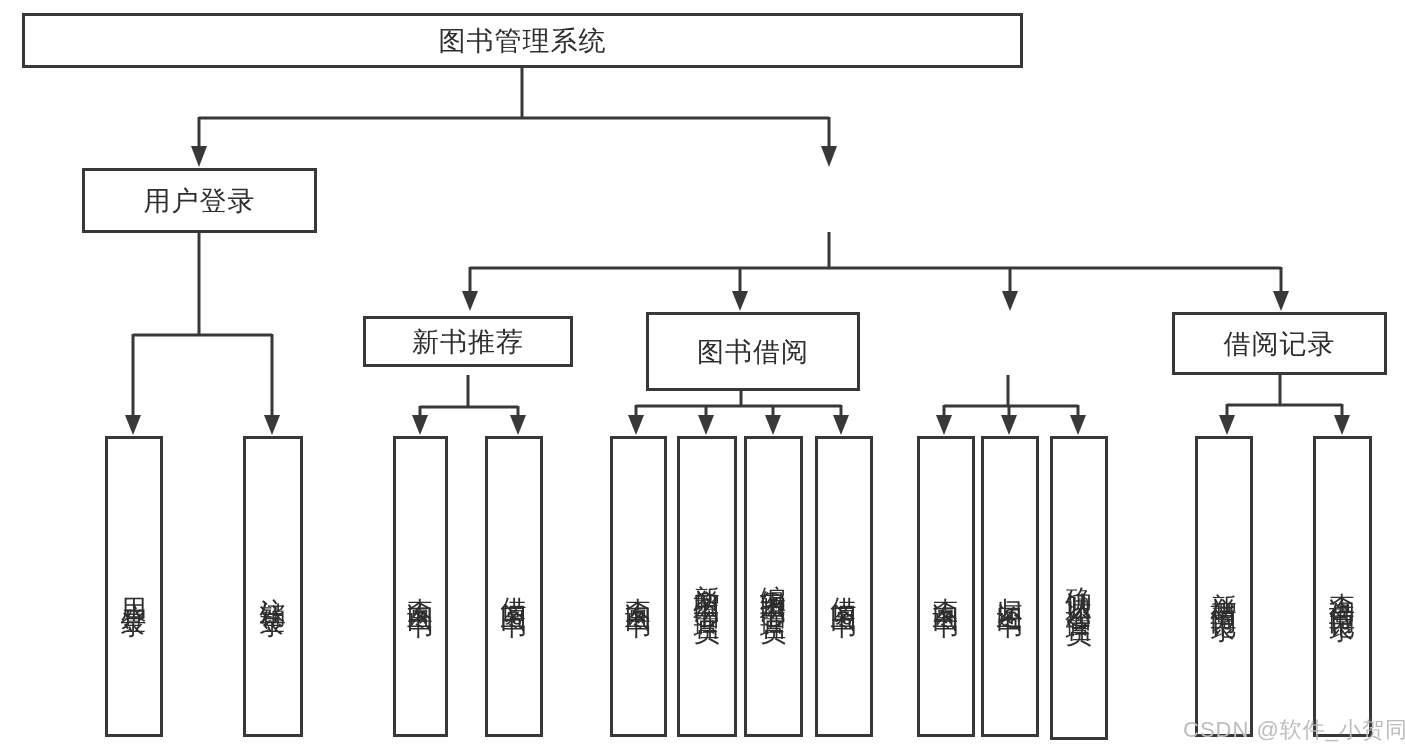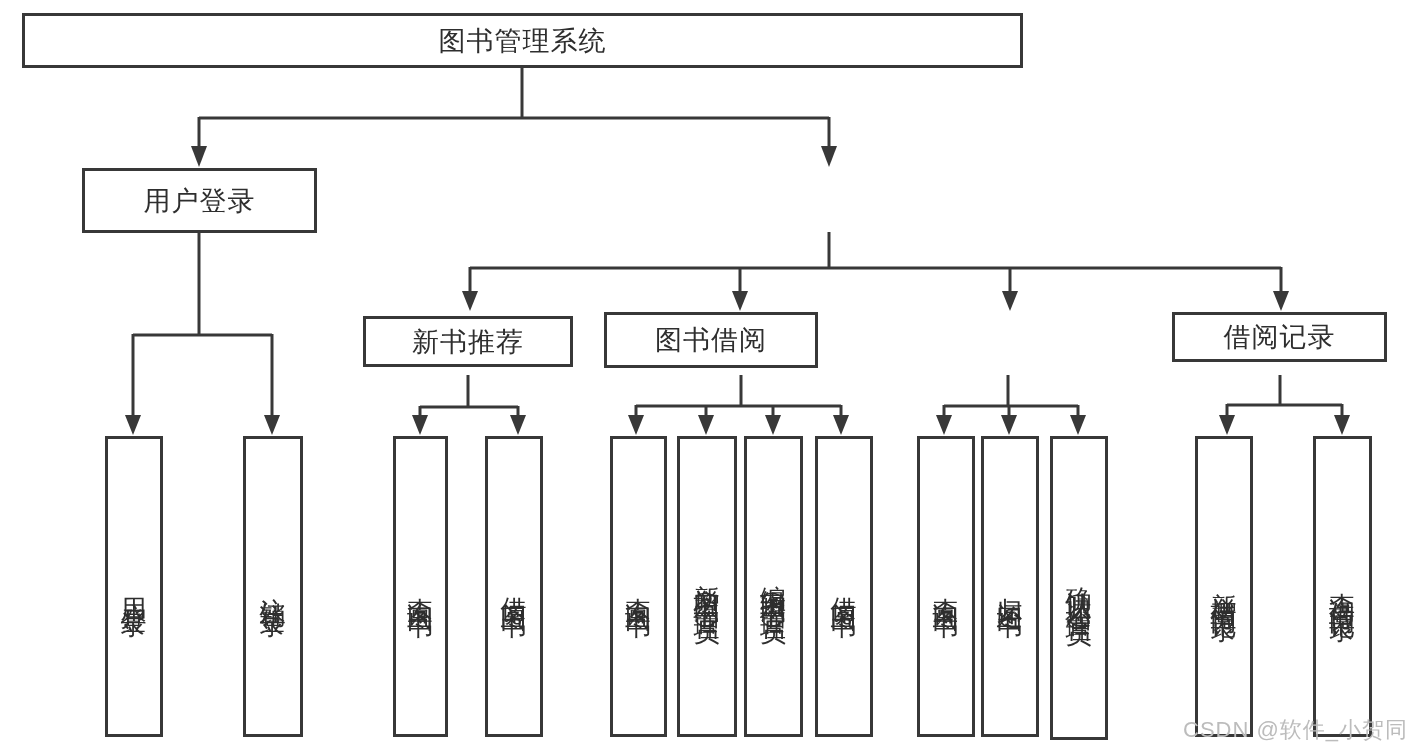--- a/index.html
+++ b/index.html
@@ -121,22 +121,22 @@
       <path class="edge" d="M1342 404 V418"></path>
       <polygon class="arrow" points="1334,415 1350,415 1342,435"></polygon>
     </g>
   </svg>
 
   <div class="box h" style="left:22px; top:13px; width:1001px; height:55px;">图书管理系统</div>
 
   <div class="box h" style="left:82px; top:168px; width:235px; height:65px;">用户登录</div>
 
   <div class="box h" style="left:363px; top:316px; width:210px; height:51px;">新书推荐</div>
-  <div class="box h" style="left:604px; top:312px; width:214px; height:56px;">图书借阅</div>
-  <div class="box h" style="left:1172px; top:312px; width:215px; height:50px;">借阅记录</div>
+  <div class="box h" style="left:646px; top:312px; width:214px; height:79px;">图书借阅</div>
+  <div class="box h" style="left:1172px; top:312px; width:215px; height:63px;">借阅记录</div>
 
   <div class="box v" style="left:105px; top:436px; width:58px; height:301px;">
     <span>用户登录</span>
   </div>
   <div class="box v" style="left:243px; top:436px; width:60px; height:301px;">
     <span>注销登录</span>
   </div>
 
   <div class="box v" style="left:393px; top:436px; width:55px; height:301px;">
     <span>查询图书</span>

